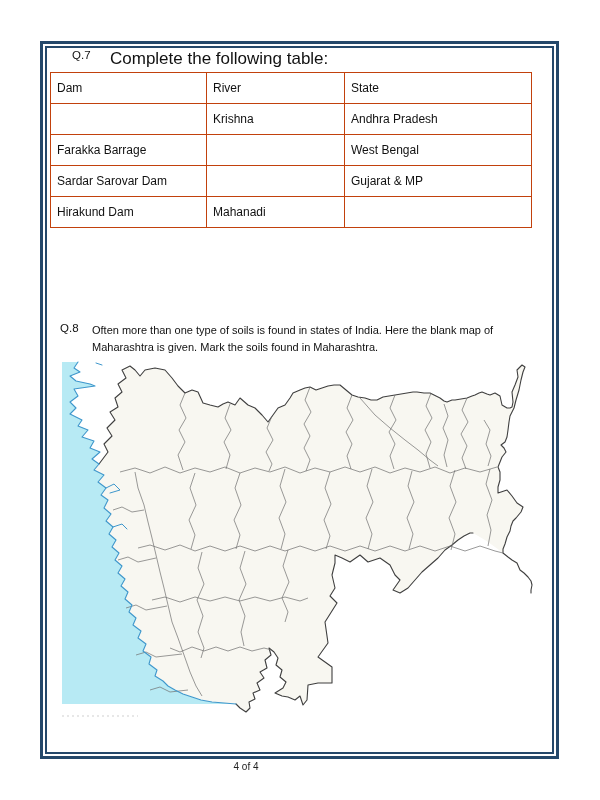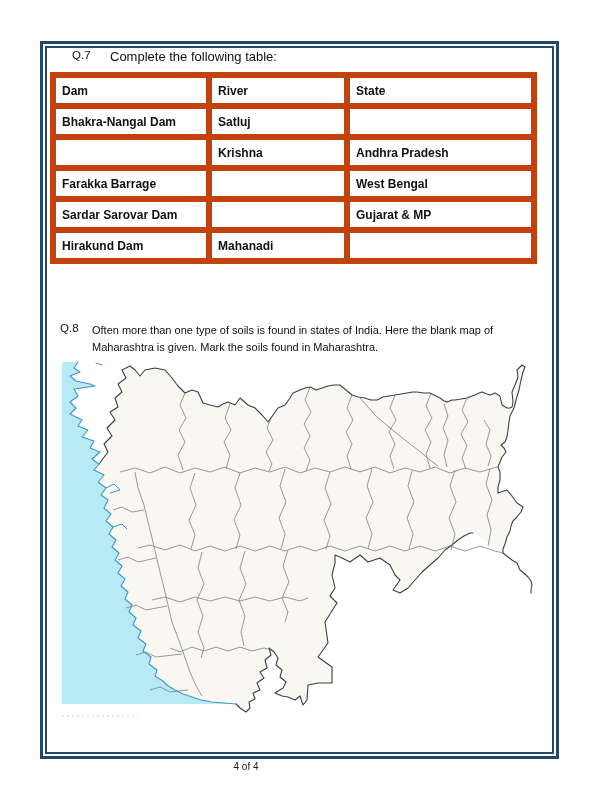--- a/index.html
+++ b/index.html
@@ -16,30 +16,30 @@
   }
   .frame::after{
     content:"";position:absolute;inset:2px;border:2px solid #24486A;
   }
   .q-row{position:absolute;display:flex;font-size:12px;}
   .q-label{width:38px;flex:0 0 38px;}
   #q7{left:72px;top:49px;}
   #q8{left:60px;top:322px;width:486px;}
   #q8 .q-label{width:32px;flex:0 0 32px;}
   .q8-lines{line-height:17px;font-size:11px;white-space:nowrap;}
-  #q7 .q-text{font-size:13px;}
+  #q7 .q-text{font-size:17px;}
   .q-label{font-size:11.5px;}
 
   table.dams{
     position:absolute;left:50px;top:72px;width:481px;
     border-collapse:collapse;table-layout:fixed;
   }
   table.dams td,table.dams th{
-    border:6px solid #c2410c;height:31px;box-sizing:border-box;
-    padding:0 4px 0 6px;font-size:12px;font-weight:bold;text-align:left;
+    border:1px solid #c2410c;height:31px;box-sizing:border-box;
+    padding:0 4px 0 6px;font-size:12px;font-weight:normal;text-align:left;
     vertical-align:middle;overflow:hidden;
   }
   .col-dam{width:156px;}.col-river{width:138px;}.col-state{width:187px;}
 
   .map-wrap{position:absolute;left:60px;top:360px;width:485px;height:358px;}
   .footer{
     position:absolute;left:0;top:761px;width:492px;text-align:center;
     font-size:10px;color:#222;
   }
 </style>
@@ -57,25 +57,20 @@
   <colgroup>
       <col class="col-dam">
       <col class="col-river">
       <col class="col-state">
     </colgroup>
   <tbody>
   <tr>
     <th>Dam</th>
     <th>River</th>
     <th>State</th>
-  </tr>
-  <tr>
-    <td>Bhakra-Nangal Dam</td>
-    <td>Satluj</td>
-    <td></td>
   </tr>
   <tr>
     <td></td>
     <td>Krishna</td>
     <td>Andhra Pradesh</td>
   </tr>
   <tr>
     <td>Farakka Barrage</td>
     <td></td>
     <td>West Bengal</td>

